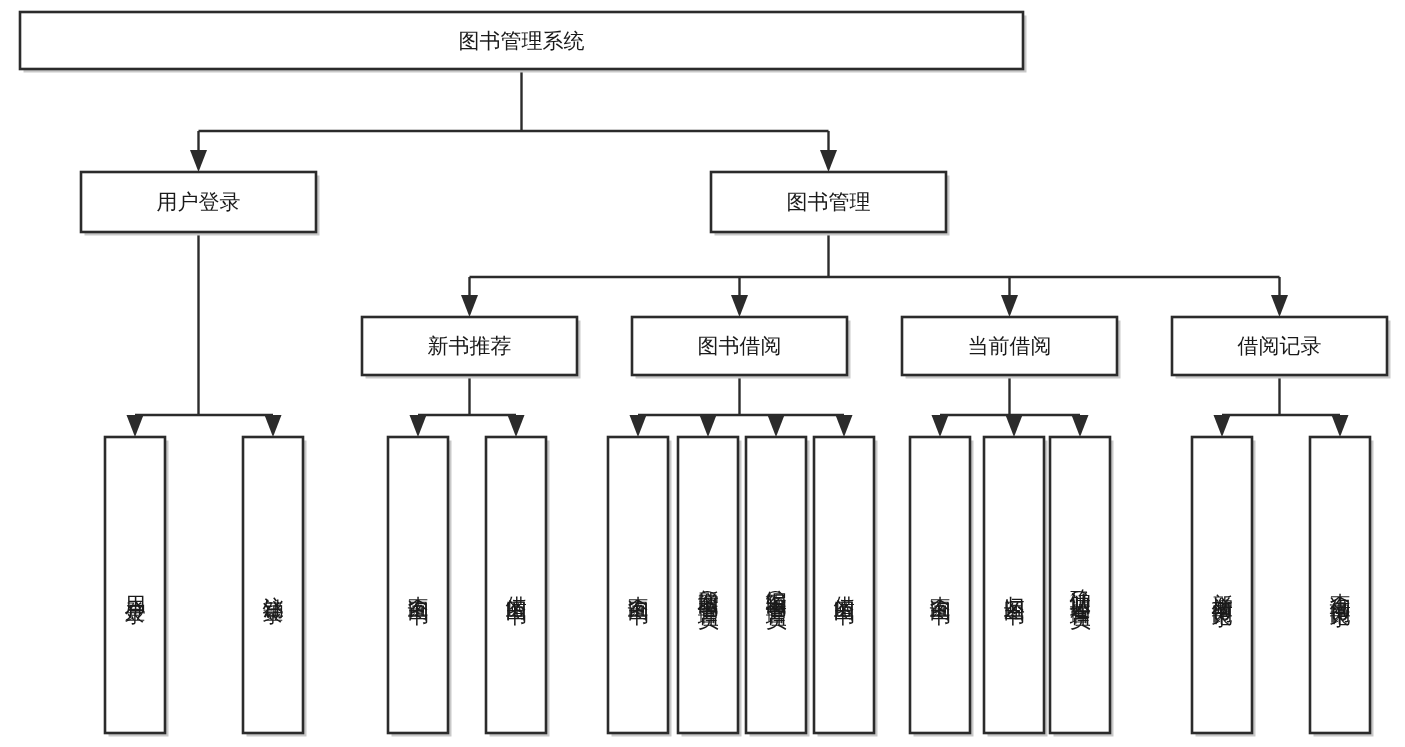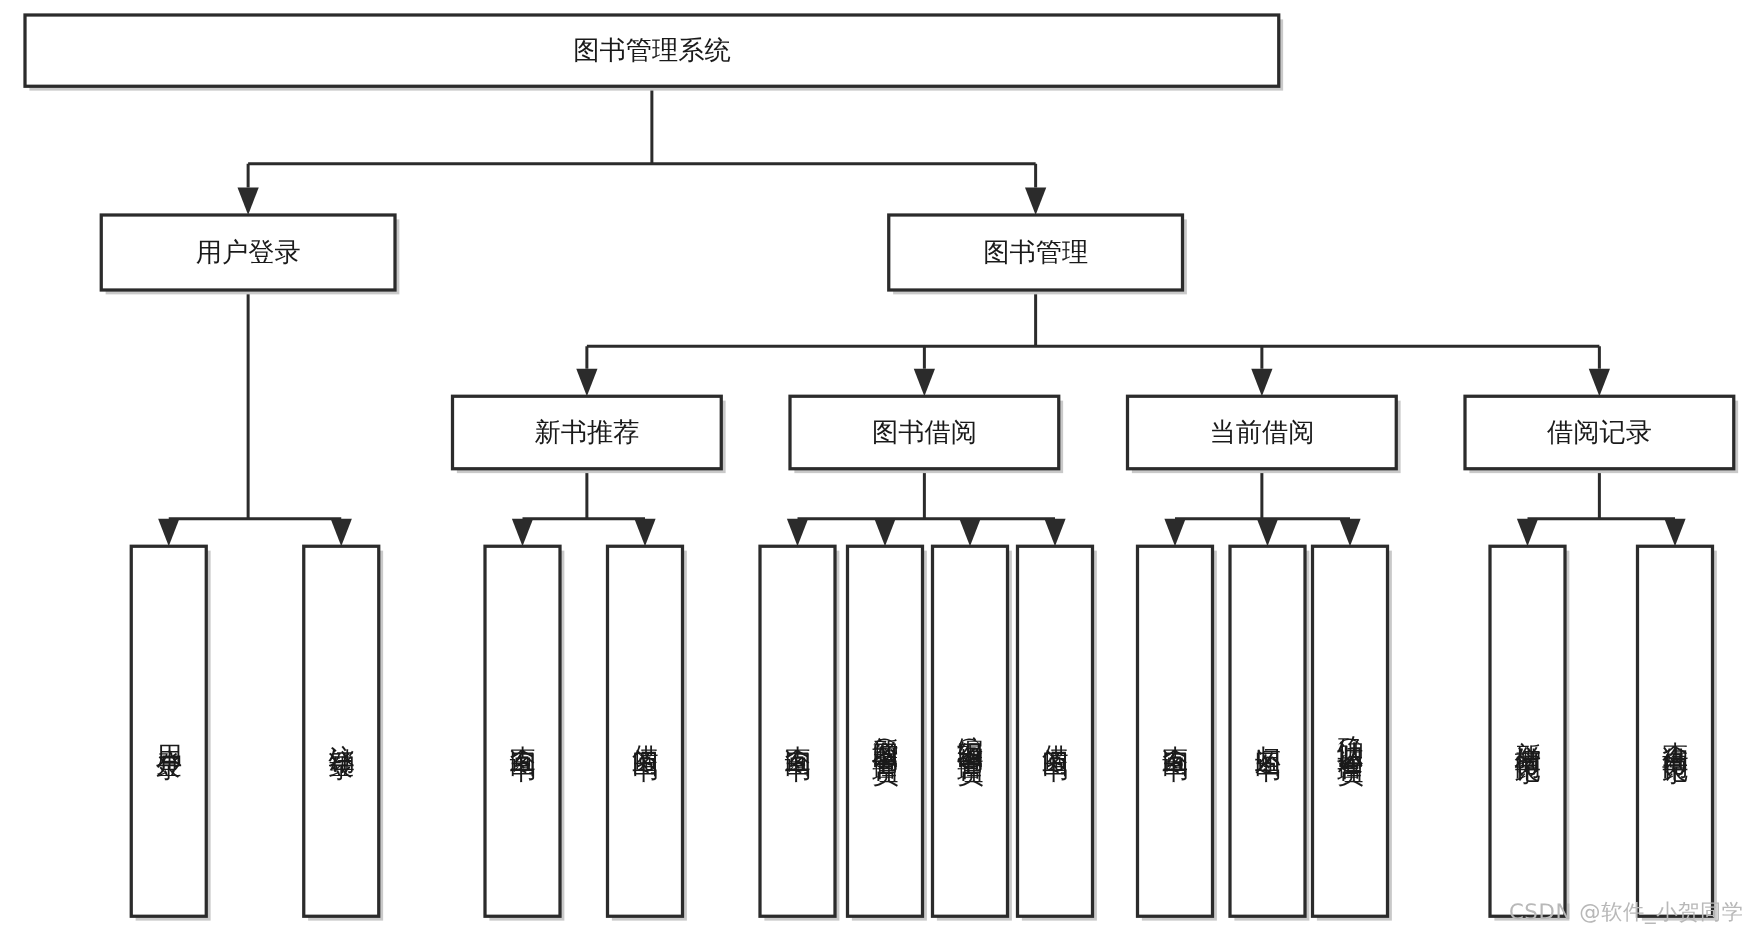--- a/index.html
+++ b/index.html
@@ -262,15 +262,14 @@
         <span>确认归还（管理员）</span>
       </div>
       <div class="leaf-label-wrap" style="left: 1192px; top: 437px; width: 60px; height: 296px; display: flex; align-items: center; justify-content: center;">
         <span>新增借阅记录</span>
       </div>
       <div class="leaf-label-wrap" style="left: 1310px; top: 437px; width: 60px; height: 296px; display: flex; align-items: center; justify-content: center;">
         <span>查询借阅记录</span>
       </div>
     </div>
 
-  <div class="watermark">CSDN @软件_小贺同学</div>
 
 </div>
 
 </body></html>

